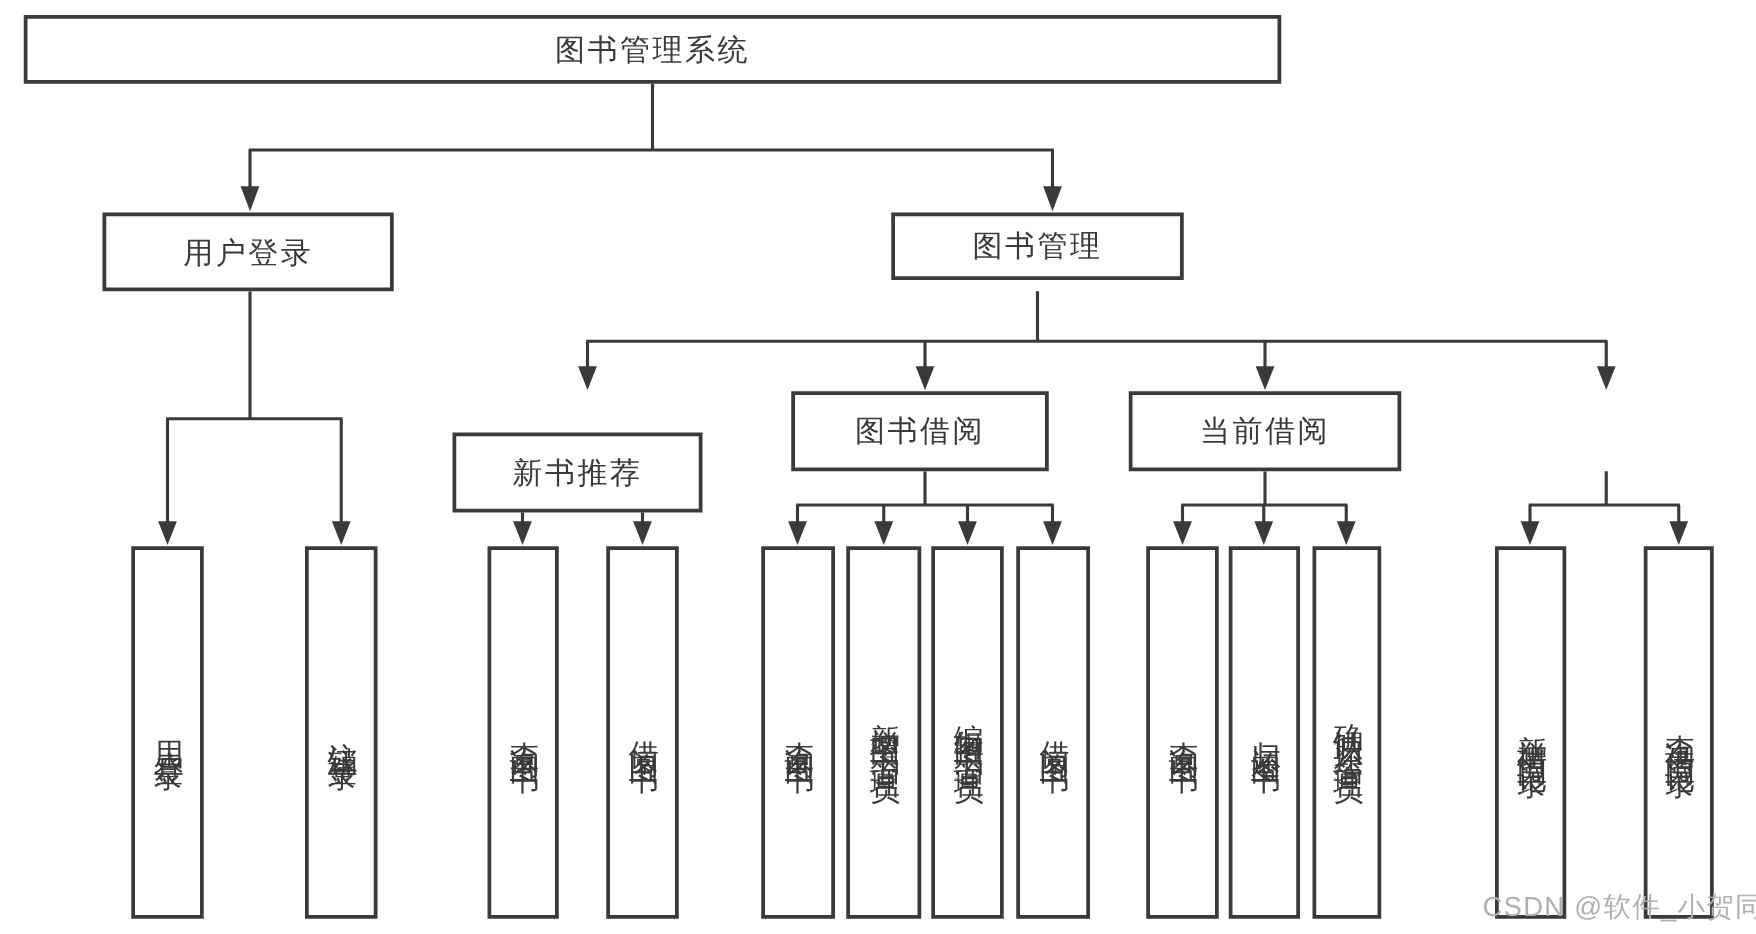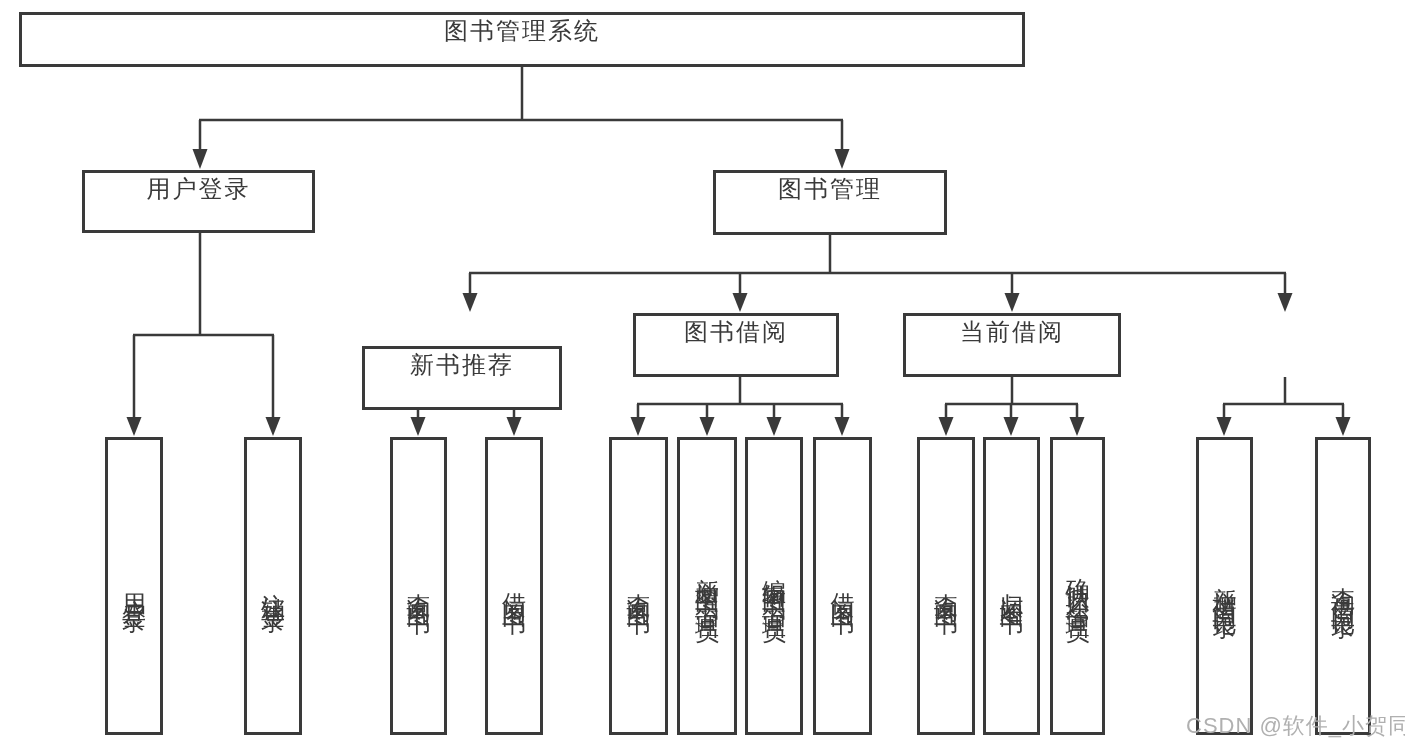--- a/index.html
+++ b/index.html
@@ -22,20 +22,21 @@
     top: 0;
     width: 1405px;
     height: 747px;
   }
   .hbox {
     position: absolute;
     box-sizing: border-box;
     border: 3px solid #3a3a3a;
     background: #ffffff;
     display: flex;
+    align-items: center;
     justify-content: center;
     font-size: 24px;
     letter-spacing: 2px;
     color: #3a3a3a;
   }
   .leaf {
     position: absolute;
     box-sizing: border-box;
     top: 437px;
     height: 298px;
@@ -113,21 +114,21 @@
     </g>
   </svg>
 
   <div class="hbox" style="left:19px; top:12px; width:1006px; height:55px;">
     <span>图书管理系统</span>
   </div>
 
   <div class="hbox" style="left:82px; top:170px; width:233px; height:63px;">
     <span>用户登录</span>
   </div>
-  <div class="hbox" style="left:713px; top:170px; width:234px; height:65px;">
+  <div class="hbox" style="left:713px; top:170px; width:234px; height:54px;">
     <span>图书管理</span>
   </div>
 
   <div class="hbox" style="left:362px; top:313px; width:200px; height:64px;margin-top:33px;">
     <span>新书推荐</span>
   </div>
   <div class="hbox" style="left:633px; top:313px; width:206px; height:64px;">
     <span>图书借阅</span>
   </div>
   <div class="hbox" style="left:903px; top:313px; width:218px; height:64px;">

